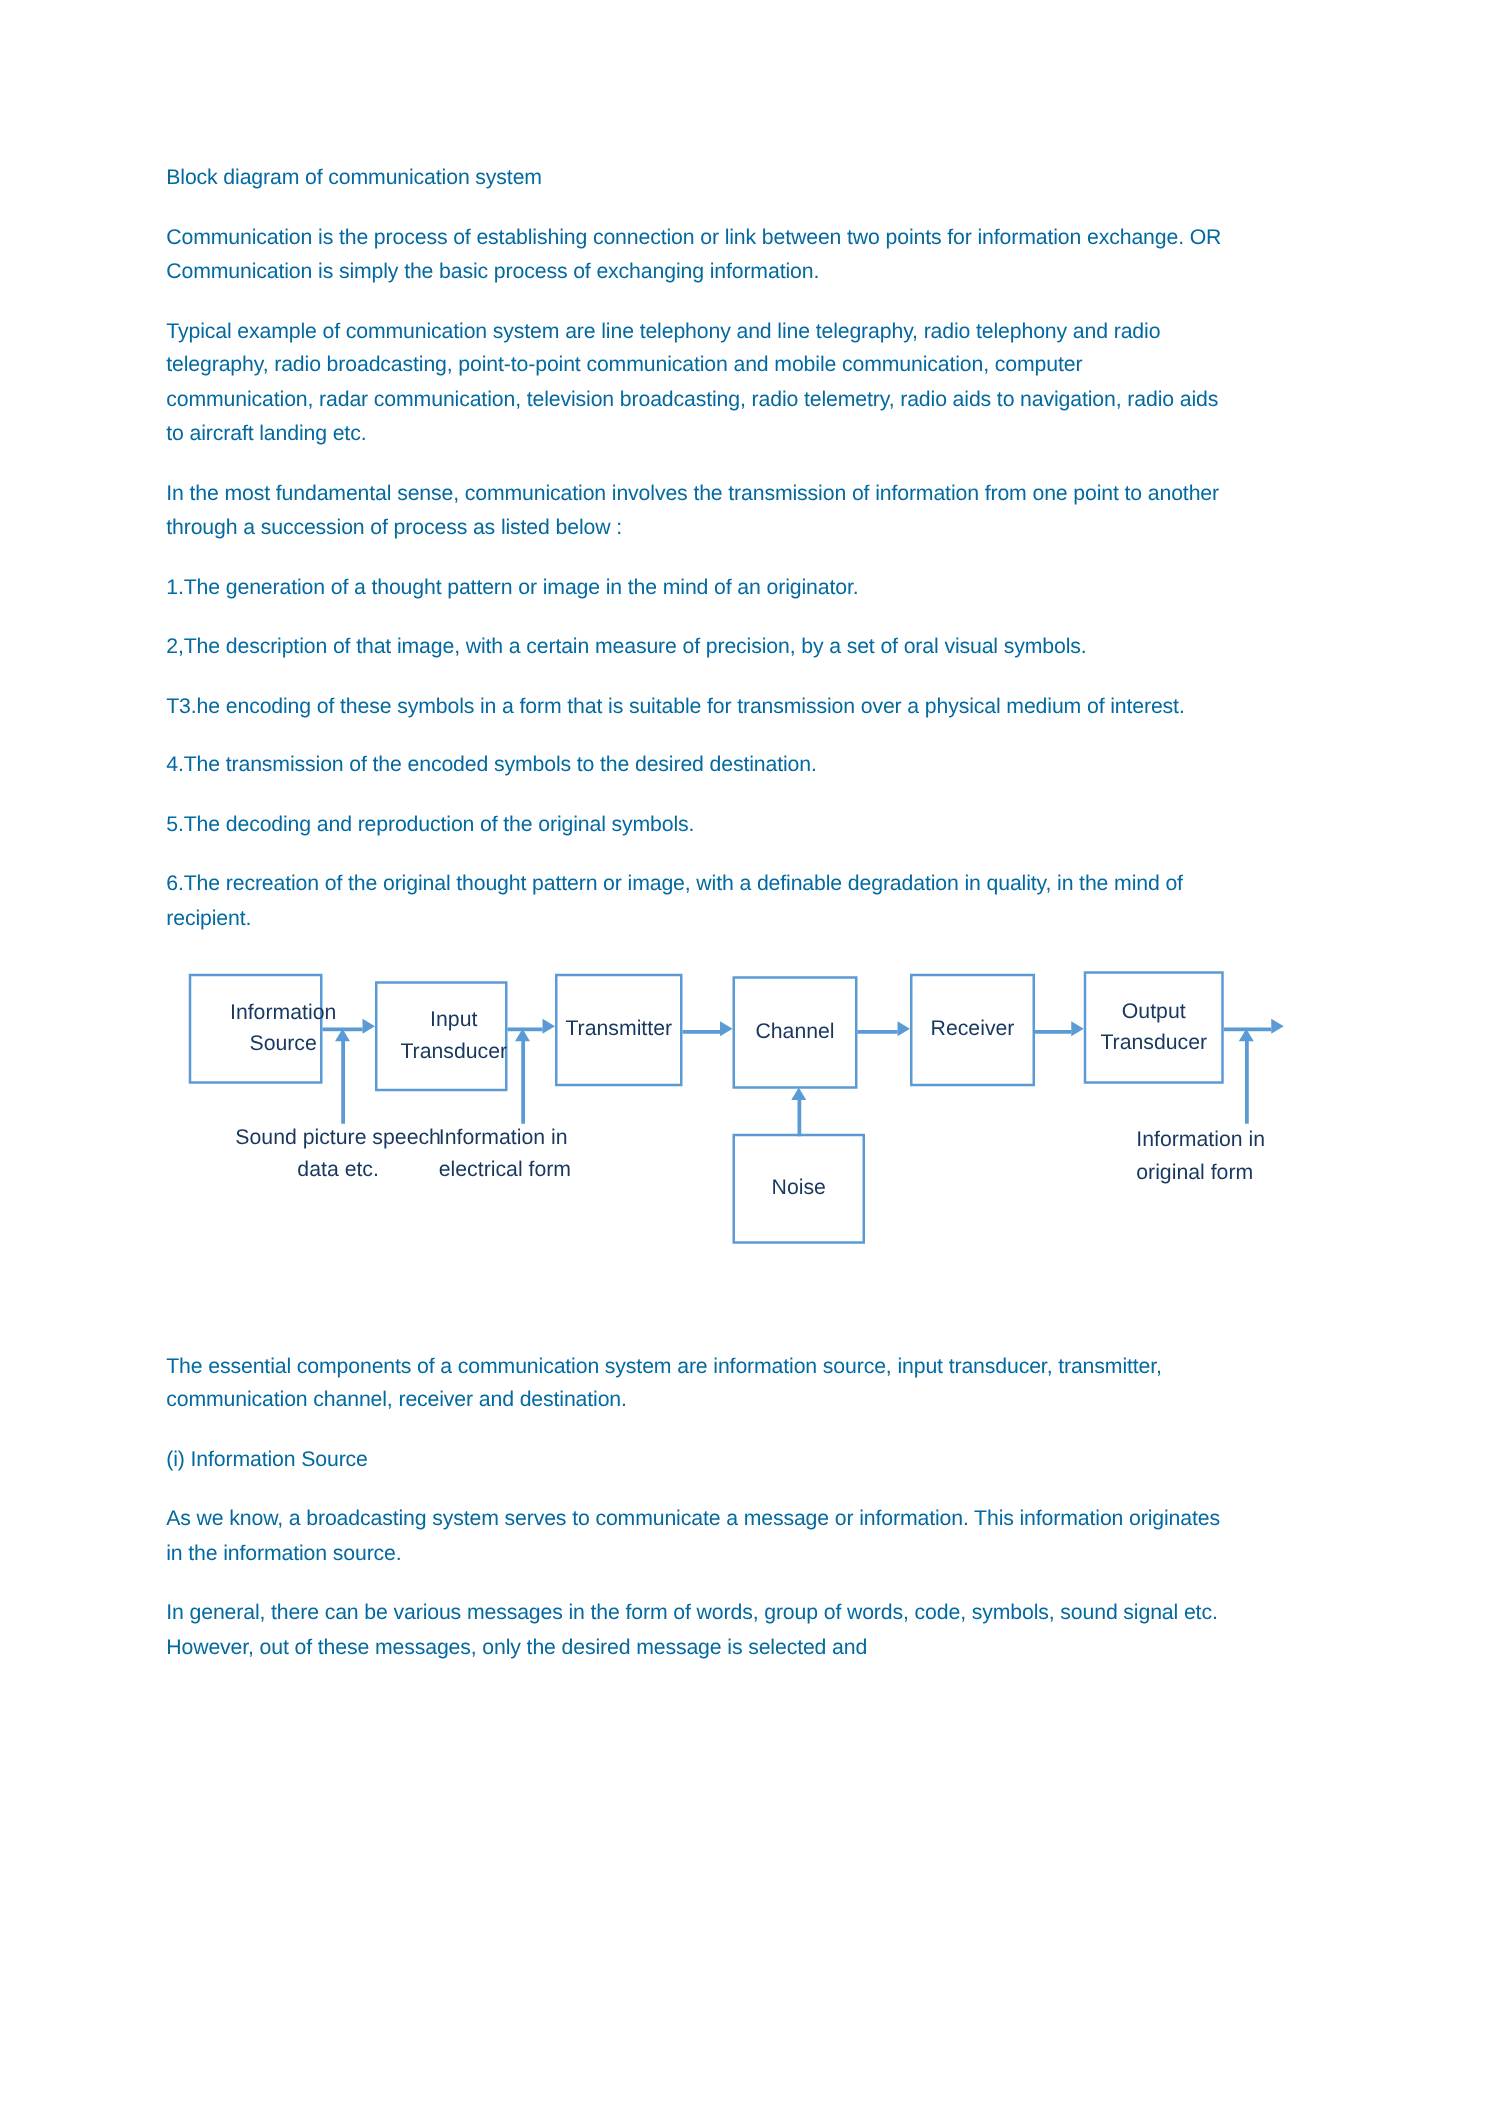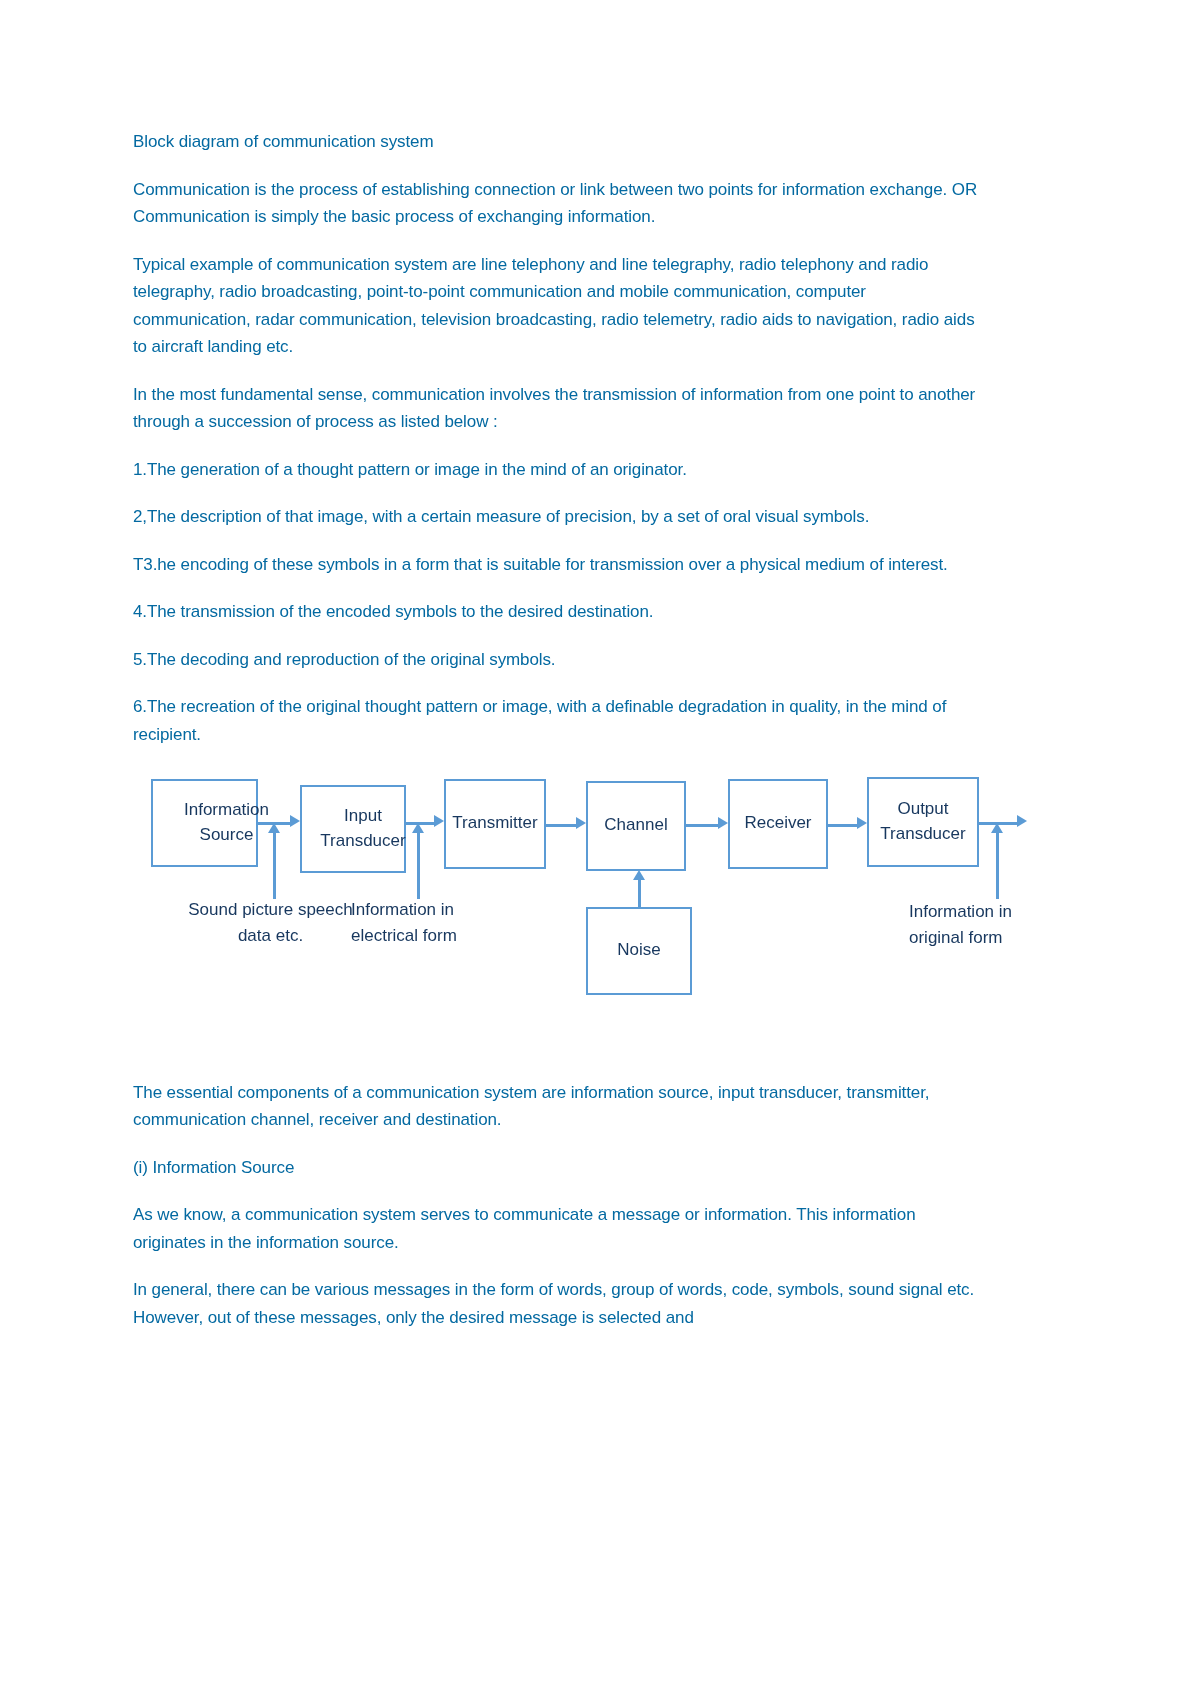--- a/index.html
+++ b/index.html
@@ -188,17 +188,17 @@
         <div>Information in</div>
         <div>original form</div>
       </div>
 
     </div>
 
     <div style="height:58px;"></div>
 
     <p class="para">The essential components of a communication system are information source, input transducer, transmitter, communication channel, receiver  and destination.</p>
     <p class="para">(i) Information Source</p>
-    <p class="para">As we know, a communication system serves to communicate a message or information. This information originates in the information source.</p>
+    <p class="para">As we know, a broadcasting system serves to communicate a message or information. This information originates in the information source.</p>
     <p class="para">In general, there can be various messages in the form of words, group of words, code, symbols, sound signal etc. However, out of these messages, only the desired message is selected and</p>
 
   </div>
 </div>
 
 </body></html>

